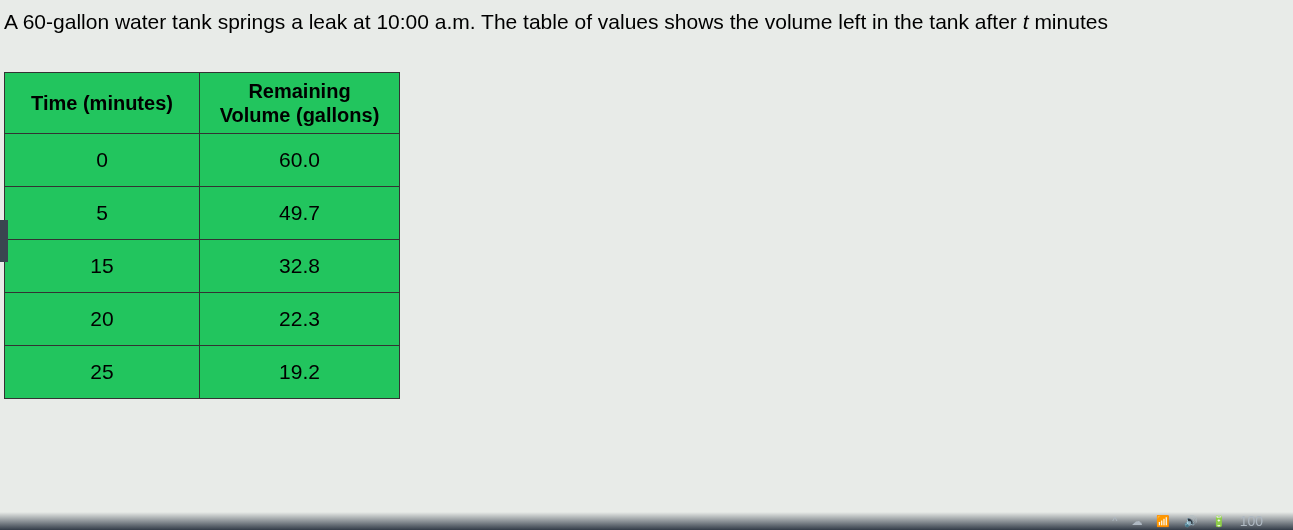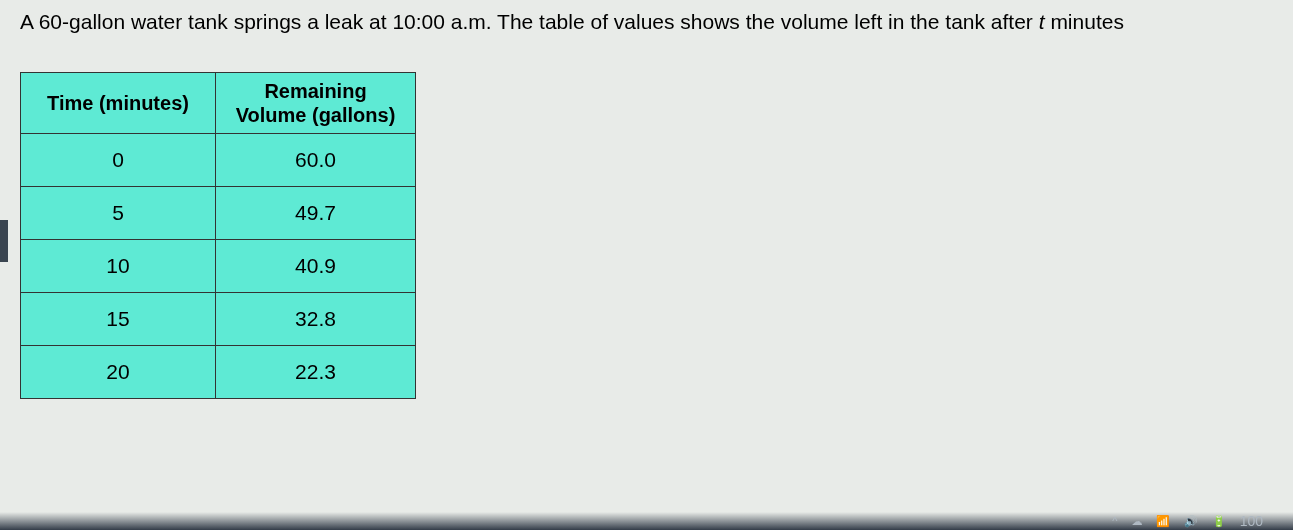--- a/index.html
+++ b/index.html
@@ -9,35 +9,35 @@
     }
     body {
       font-family: Arial, Helvetica, sans-serif;
       background: #e8ebe8;
       width: 1293px;
       height: 530px;
       overflow: hidden;
       position: relative;
     }
     .content {
-      padding: 8px 20px 0 20px;
+      padding: 8px 20px 0 4px;
       background: #e8ebe8;
     }
     .question-text {
       font-size: 21px;
       line-height: 1.3;
       color: #000;
       margin-bottom: 20px;
     }
     .question-text .italic {
       font-style: italic;
     }
     table {
       border-collapse: collapse;
-      background: #5eead4;
+      background: #22c55e;
       margin-top: 37px;
     }
     th, td {
       border: 1px solid #333;
       text-align: center;
       font-size: 20px;
       color: #000;
     }
     th {
       padding: 6px 12px;
@@ -113,30 +113,30 @@
     <tbody>
       <tr>
         <td class="time-cell">0</td>
         <td class="volume-cell">60.0</td>
       </tr>
       <tr>
         <td class="time-cell">5</td>
         <td class="volume-cell">49.7</td>
       </tr>
       <tr>
-        <td class="time-cell">10</td>
-        <td class="volume-cell">40.9</td>
-      </tr>
-      <tr>
         <td class="time-cell">15</td>
         <td class="volume-cell">32.8</td>
       </tr>
       <tr>
         <td class="time-cell">20</td>
         <td class="volume-cell">22.3</td>
+      </tr>
+      <tr>
+        <td class="time-cell">25</td>
+        <td class="volume-cell">19.2</td>
       </tr>
     </tbody>
   </table>
 </div>
 
 <div class="taskbar">
   <span class="tray-icon">^</span>
   <span class="tray-icon">☁</span>
   <span class="tray-icon">📶</span>
   <span class="tray-icon">🔊</span>

